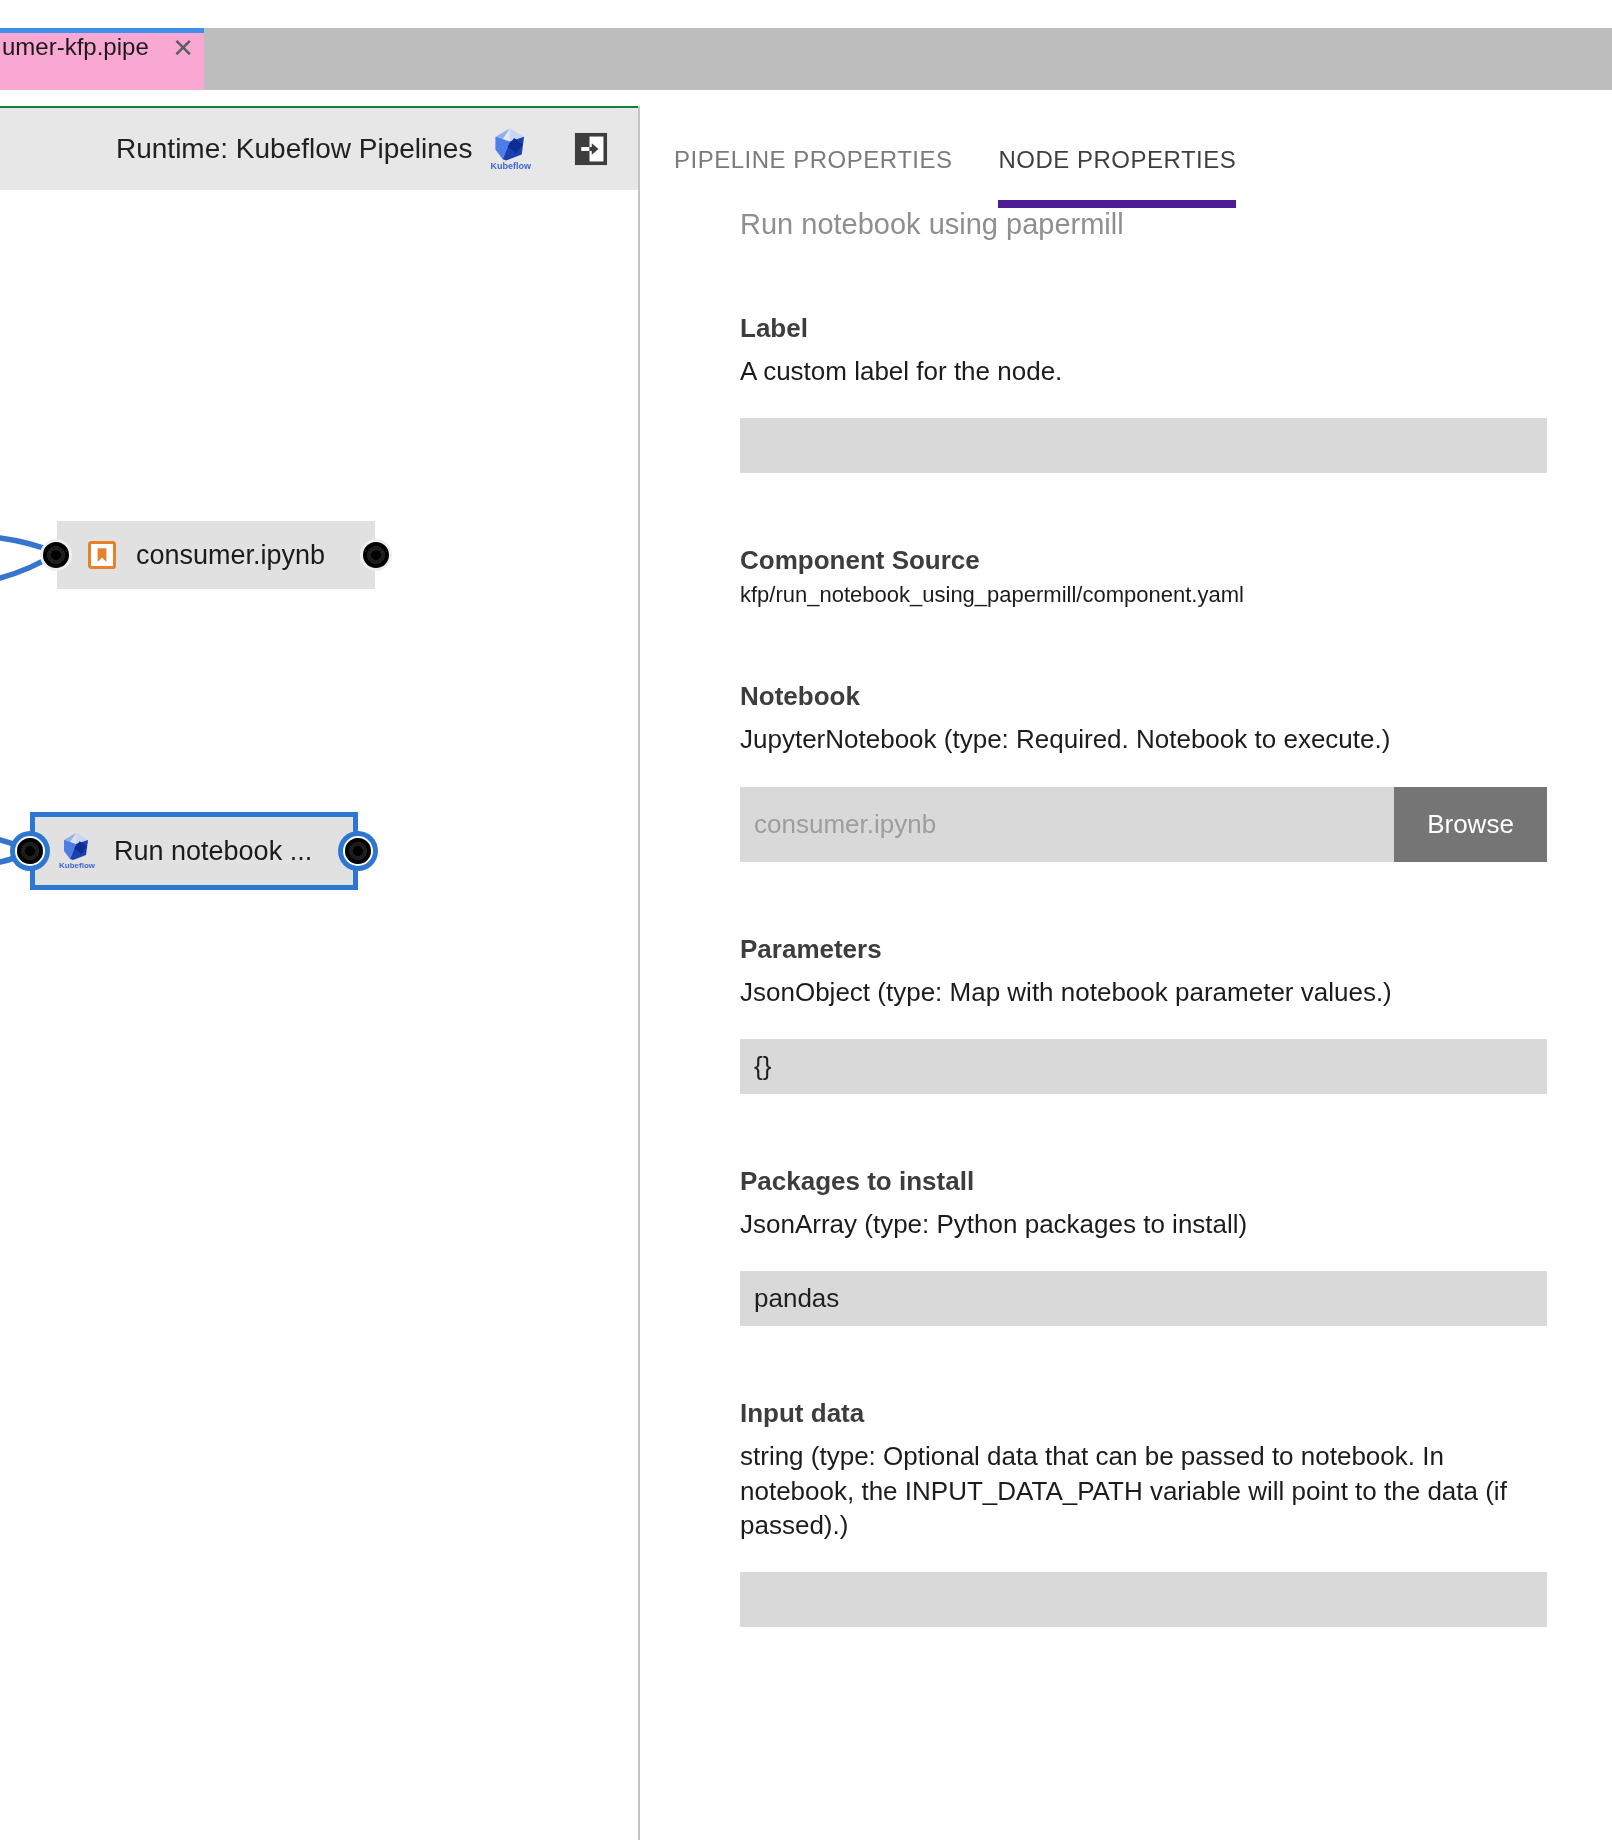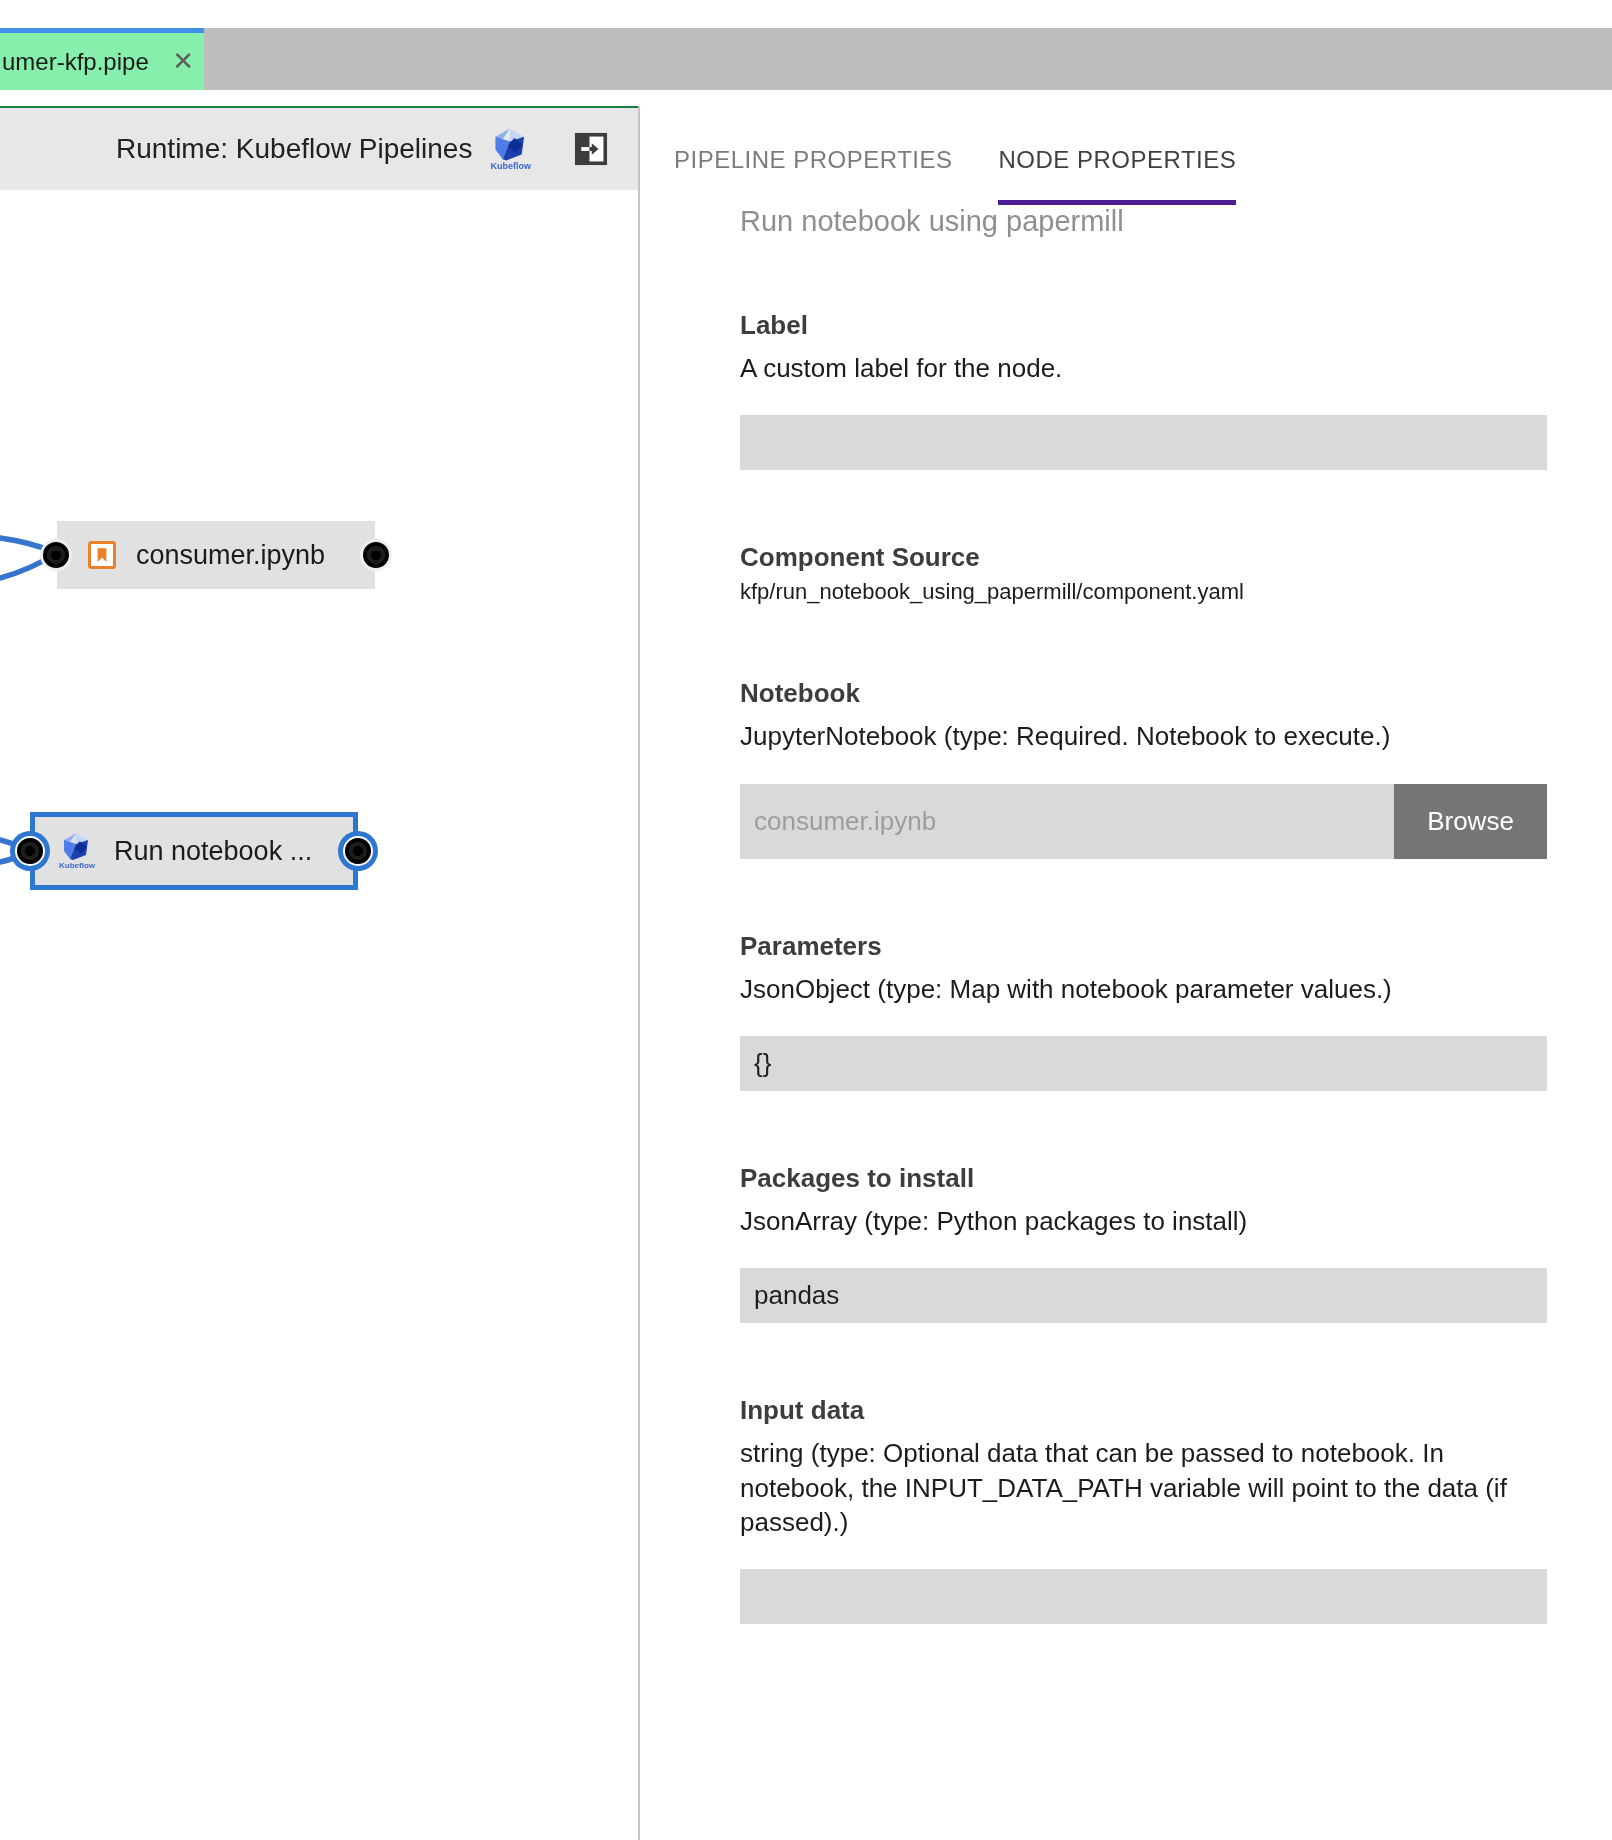--- a/index.html
+++ b/index.html
@@ -7,22 +7,22 @@
     width: 1612px; height: 1840px;
     font-family: "Liberation Sans", sans-serif;
     background: #ffffff; overflow: hidden;
   }
   
   .tabbar {
     margin-top: 28px; height: 62px; background: #bdbdbd;
     display: flex; align-items: stretch;
   }
   .tab {
-    width: 204px; background: #86efac; border-top: 5px solid #4090e8;
-    display: flex; align-items: center; padding: 0 6px 0 2px;
+    width: 204px; background: #f9a8d4; border-top: 5px solid #4090e8;
+    display: flex; padding: 0 6px 0 2px;
     overflow: hidden; cursor: pointer;
   }
   .tab-title {
     font-size: 24px; color: #1a1a1a; white-space: nowrap;
     overflow: hidden; flex: 1;
   }
   .tab-close { font-size: 26px; color: #5f5f5f; padding: 0 4px; cursor: pointer; }
   
   .main { display: flex; margin-top: 16px; height: 1734px; }
   .left-panel {
@@ -64,21 +64,21 @@
   
   .right-panel {
     flex: 1; border-left: 2px solid #c4c4c4;
     padding: 40px 0 0 34px; background: #ffffff;
   }
   .prop-tabs { display: flex; gap: 46px; }
   .prop-tab {
     font-size: 24px; letter-spacing: 0.5px; color: #7b7b7b;
     padding-bottom: 26px; cursor: pointer; white-space: nowrap;
   }
-  .prop-tab.active { color: #3f3f3f; border-bottom: 5px solid #4c1d95; }
+  .prop-tab.active { color: #3f3f3f; border-bottom: 8px solid #4c1d95; }
   .prop-content { margin-left: 66px; width: 807px; }
   .prop-title { font-size: 29px; color: #8f8f8f; }
   .field-heading { margin-top: 72px; font-size: 26px; font-weight: bold; color: #3d3d3d; }
   .field:first-of-type .field-heading { margin-top: 46px; }
   .field-desc { margin-top: 10px; font-size: 26px; color: #1c1c1c; line-height: 1.32; }
   .field-value-static { margin-top: 4px; font-size: 22px; color: #1c1c1c; line-height: 1.32; }
   .text-input {
     margin-top: 30px; width: 100%; height: 55px; background: #d9d9d9;
     border: none; outline: none; font-size: 26px; color: #1f1f1f;
     padding: 0 14px; font-family: "Liberation Sans", sans-serif; display: block;

